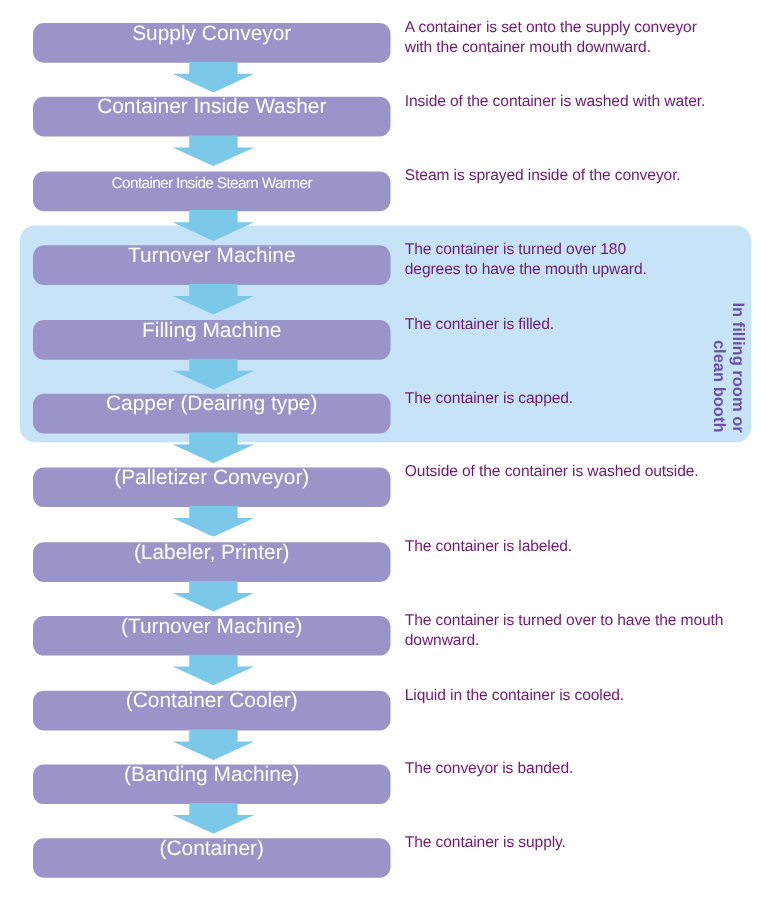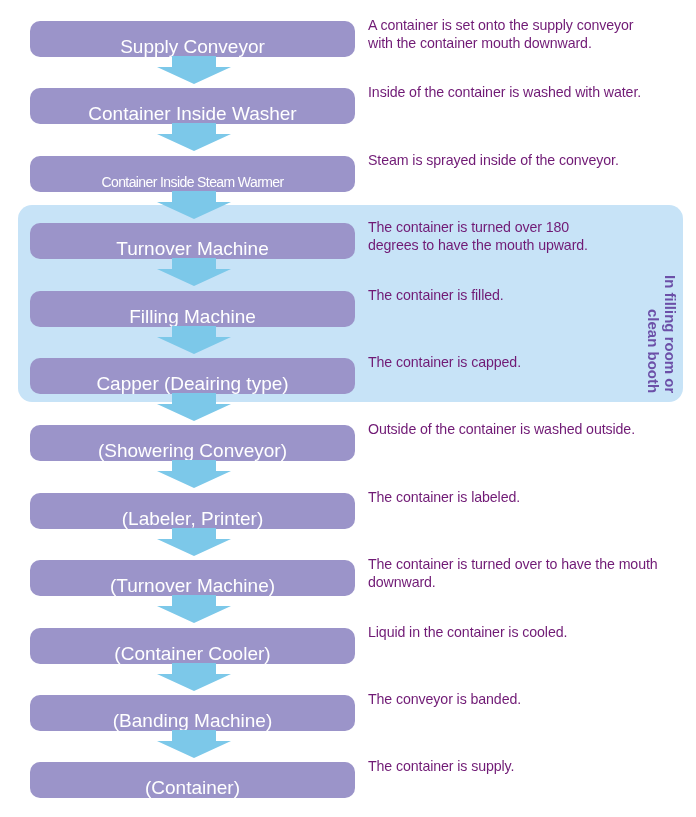--- a/index.html
+++ b/index.html
@@ -59,21 +59,21 @@
 
   .node-box {
     position: absolute;
     left: 30px;
     top: 0;
     width: 325px;
     height: 36px;
     background: #9b94c9;
     border-radius: 10px;
     display: flex;
-    align-items: flex-end;
+    align-items: flex-start;
     justify-content: center;
     box-sizing: border-box;
   }
   .node-label {
     color: #ffffff;
     font-size: 19px;
     line-height: 20px;
     white-space: nowrap;
     letter-spacing: 0px;
     transform-origin: center center;
@@ -149,21 +149,21 @@
         <div class="desc narrow">The container is filled.</div>
       </div>
       <div class="row" style="top: 358px;">
         <div class="node-box">
           <span class="node-label">Capper (Deairing type)</span>
         </div>
         <div class="desc narrow">The container is capped.</div>
       </div>
       <div class="row" style="top: 425px;">
         <div class="node-box">
-          <span class="node-label">(Showering Conveyor)</span>
+          <span class="node-label">(Palletizer Conveyor)</span>
         </div>
         <div class="desc">Outside of the container is washed outside.</div>
       </div>
       <div class="row" style="top: 493px;">
         <div class="node-box">
           <span class="node-label">(Labeler, Printer)</span>
         </div>
         <div class="desc">The container is labeled.</div>
       </div>
       <div class="row" style="top: 560px;">

